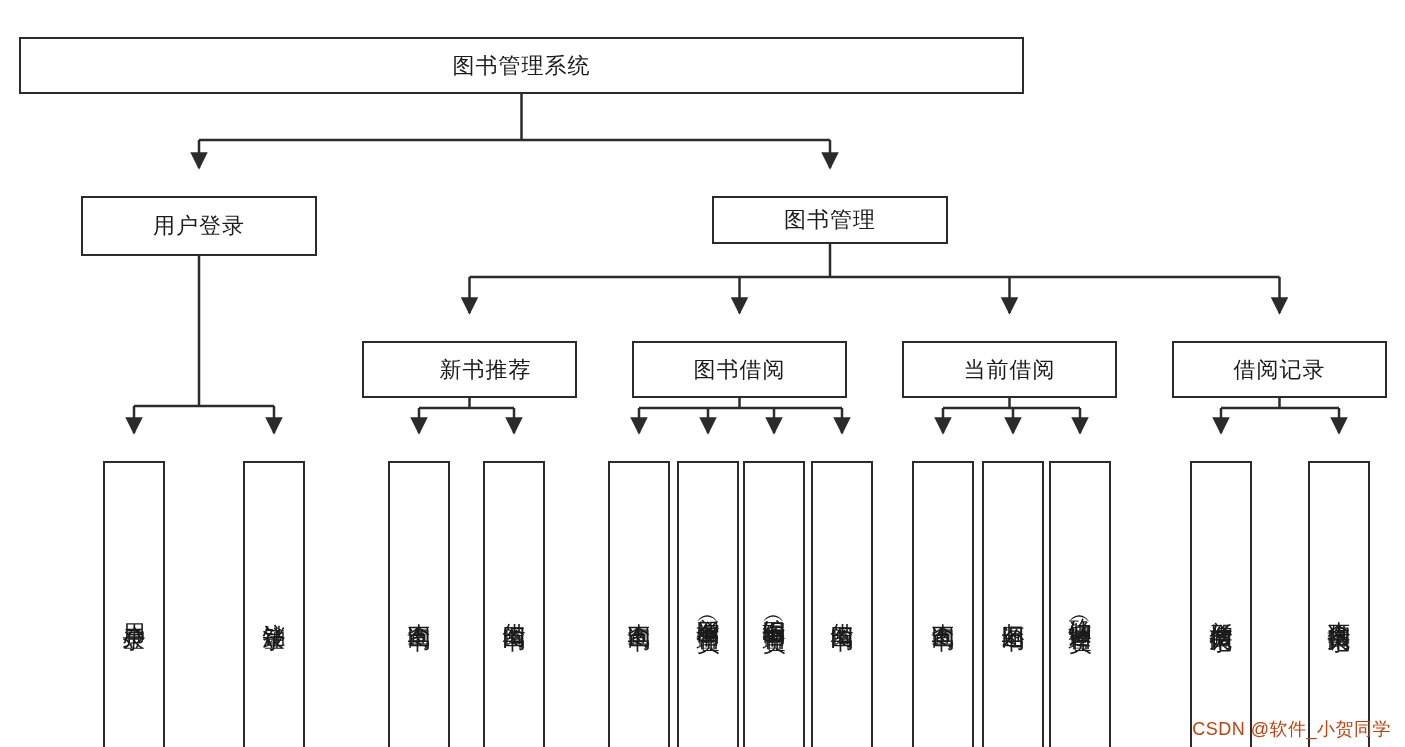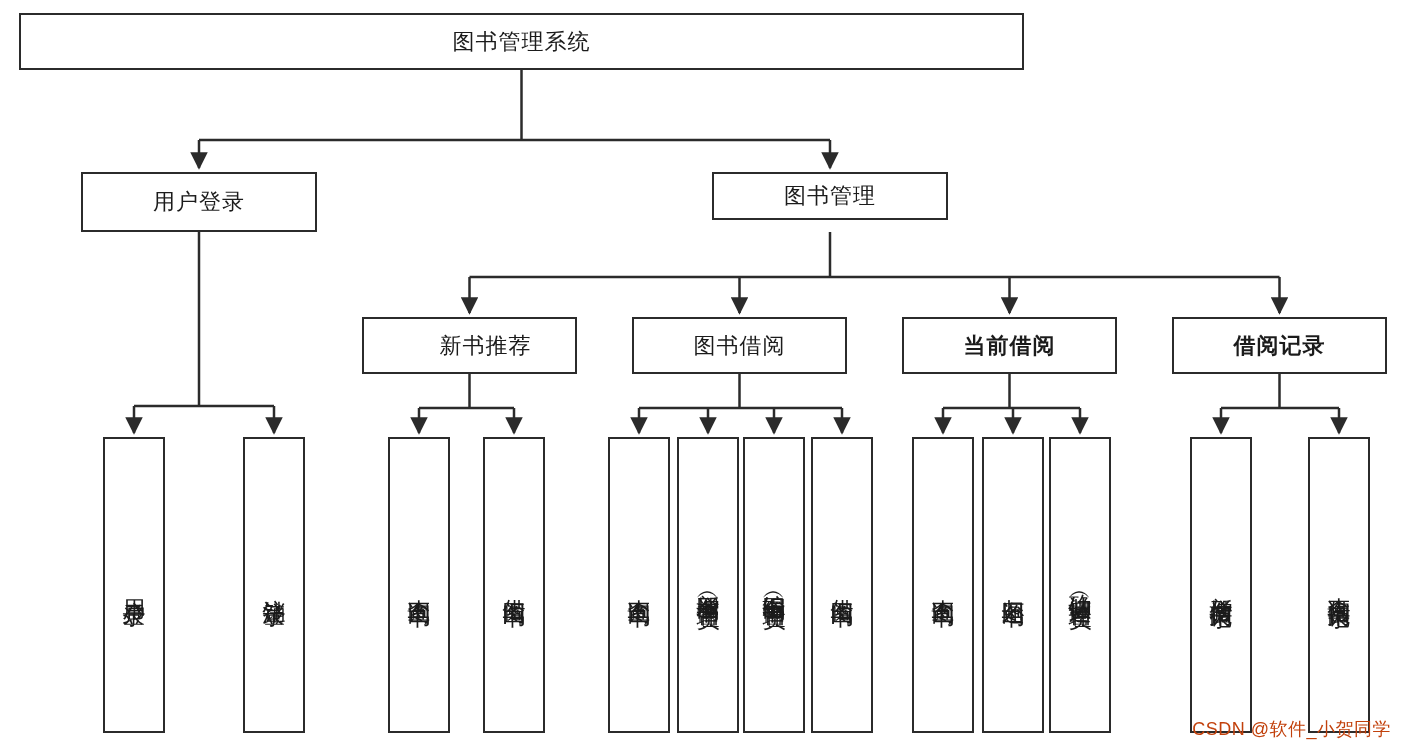--- a/index.html
+++ b/index.html
@@ -20,20 +20,21 @@
   .node {
     position: absolute;
     box-sizing: border-box;
     border: 2px solid #2b2b2b;
     background: #ffffff;
     display: flex;
     align-items: center;
     justify-content: center;
     color: #1b1b1b;
     z-index: 2;
+    margin-top: 24px;
   }
   .node.h {
     font-size: 22px;
     letter-spacing: 1px;
     white-space: nowrap;
   }
   .node.v {
     writing-mode: vertical-rl;
     text-orientation: upright;
     font-size: 23px;
@@ -123,24 +124,24 @@
       </div>
       <div class="node h" style="left: 712px; top: 172px; width: 236px; height: 48px;">
         <span>图书管理</span>
       </div>
       <div class="node h" style="left: 362px; top: 317px; width: 215px; height: 57px; padding-left: 32px;">
         <span>新书推荐</span>
       </div>
       <div class="node h" style="left: 632px; top: 317px; width: 215px; height: 57px; justify-content: center;">
         <span>图书借阅</span>
       </div>
-      <div class="node h" style="left: 902px; top: 317px; width: 215px; height: 57px; font-weight: bold;">
+      <div class="node h" style="left: 902px; top: 317px; width: 215px; height: 57px;">
         <span>当前借阅</span>
       </div>
-      <div class="node h" style="left: 1172px; top: 317px; width: 215px; height: 57px; font-weight: bold;">
+      <div class="node h" style="left: 1172px; top: 317px; width: 215px; height: 57px;">
         <span>借阅记录</span>
       </div>
       <div class="node v" style="left: 103px; top: 437px; width: 62px; height: 296px;">
         <span class="vtext">用户登录</span>
       </div>
       <div class="node v" style="left: 243px; top: 437px; width: 62px; height: 296px;">
         <span class="vtext">注销登录</span>
       </div>
       <div class="node v" style="left: 388px; top: 437px; width: 62px; height: 296px;">
         <span class="vtext">查询图书</span>

